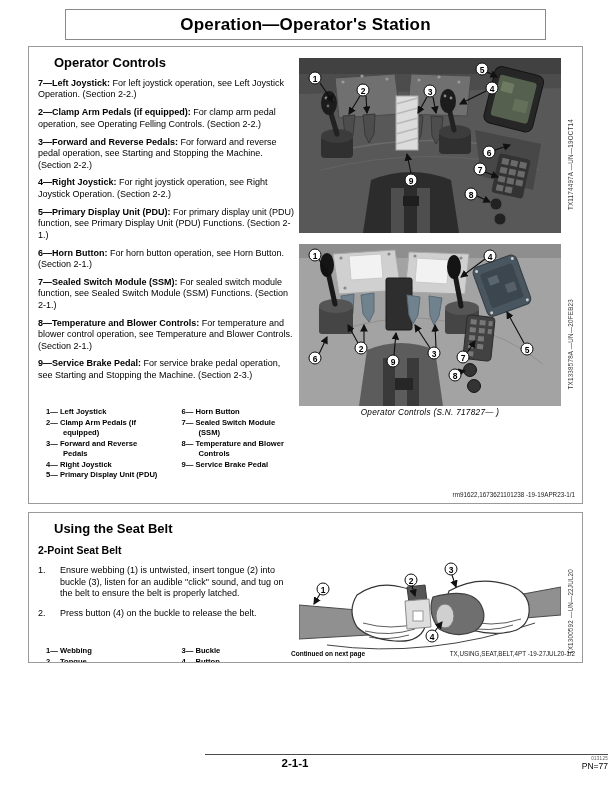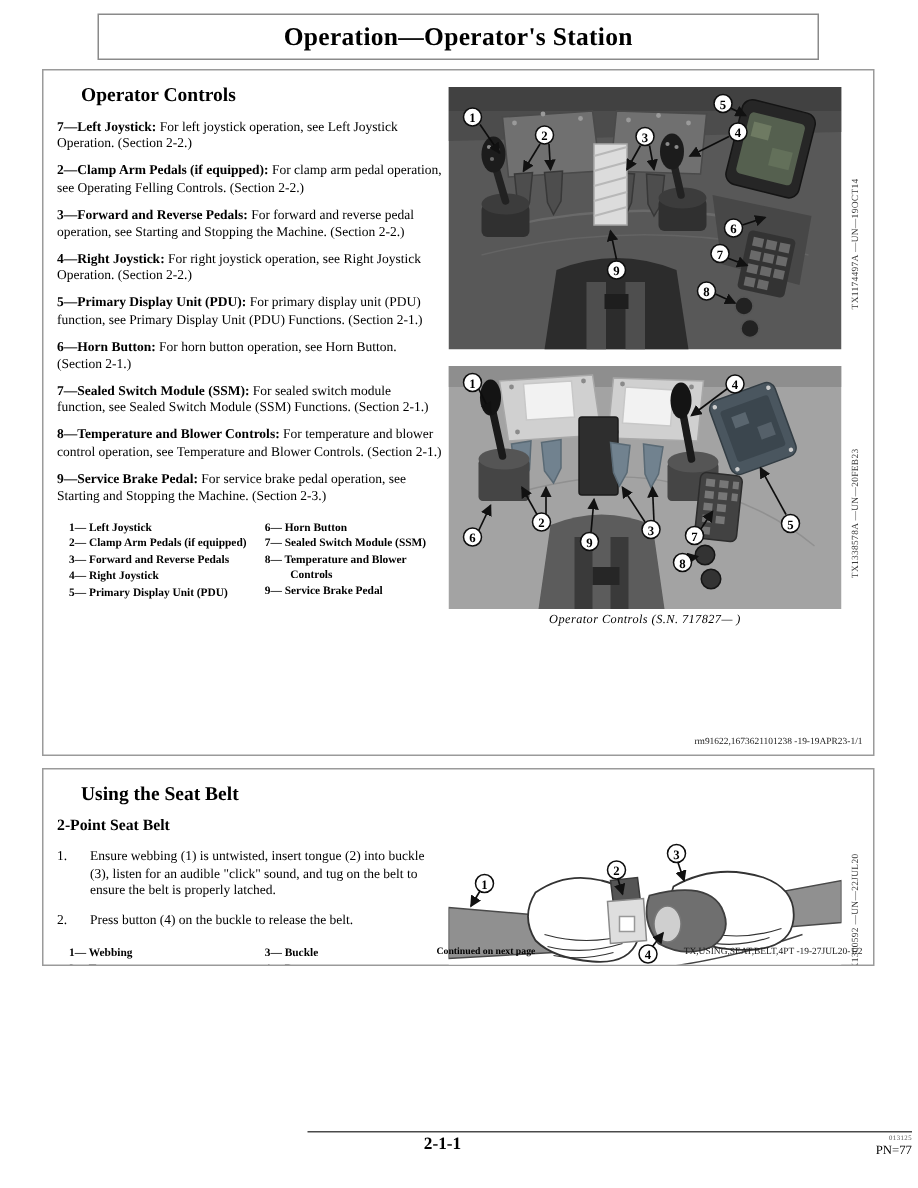--- a/index.html
+++ b/index.html
@@ -1,36 +1,36 @@
 <!DOCTYPE html>
 <html><head>
 <meta charset="utf-8">
 <style>
   html,body { margin:0; padding:0; background:#ffffff; }
   * { box-sizing:border-box; }
   .page { position:relative; width:612px; height:792px; background:#fff;
-          font-family:Liberation Serif, serif; color:#000; overflow:hidden; }
+          font-family:Liberation Sans, sans-serif; color:#000; overflow:hidden; }
 
   .header-box { position:absolute; left:65px; top:9px; width:481px; height:31px;
                 border:1.3px solid #8a8a8a; display:flex; align-items:center; justify-content:center; }
   .title { font-size:17px; font-weight:bold; letter-spacing:0.2px; }
 
   .box { position:absolute; left:28px; width:555px; border:1px solid #9a9a9a; background:#fff; overflow:hidden; }
   .sec1 { top:46px; height:458px; }
-  .sec2 { top:512px; height:132px; }
+  .sec2 { top:512px; height:151px; }
 
   .text-col { position:absolute; left:9px; top:8px; width:257px; }
   h2 { font-size:13px; margin:0 0 8px 16px; font-weight:bold; }
   h3 { font-size:10.5px; margin:0 0 9px 0; font-weight:bold; }
   .item { font-size:9px; line-height:1.27; margin:0 0 6.5px 0; }
   .step { display:flex; font-size:9px; line-height:1.3; margin-bottom:8px; }
   .step-num { width:22px; flex:none; }
   .step-text { flex:1; }
 
-  .legend { display:flex; gap:12px; margin:10px 0 0 8px; }
+  .legend { display:flex; gap:22px; margin:26px 0 0 8px; }
   .lg-col { width:124px; }
   .lg { font-size:7.6px; font-weight:bold; line-height:1.3; padding-left:17px; text-indent:-17px; margin-bottom:1px; }
 
   .fig { position:absolute; left:270px; width:262px; margin:0; }
   .canvas { position:relative; }
   figcaption { font-size:8.2px; font-style:italic; text-align:center; margin-top:2px; letter-spacing:0.3px; }
   .callout { position:absolute; width:13px; height:13px; border:1.5px solid #0d0d0d; border-radius:50%;
              background:#fff; font-size:8.5px; font-weight:bold; line-height:12.5px; text-align:center;
              transform:translate(-50%,-50%); }
   .side-label { position:absolute; left:538px; writing-mode:vertical-rl; transform:rotate(180deg);

